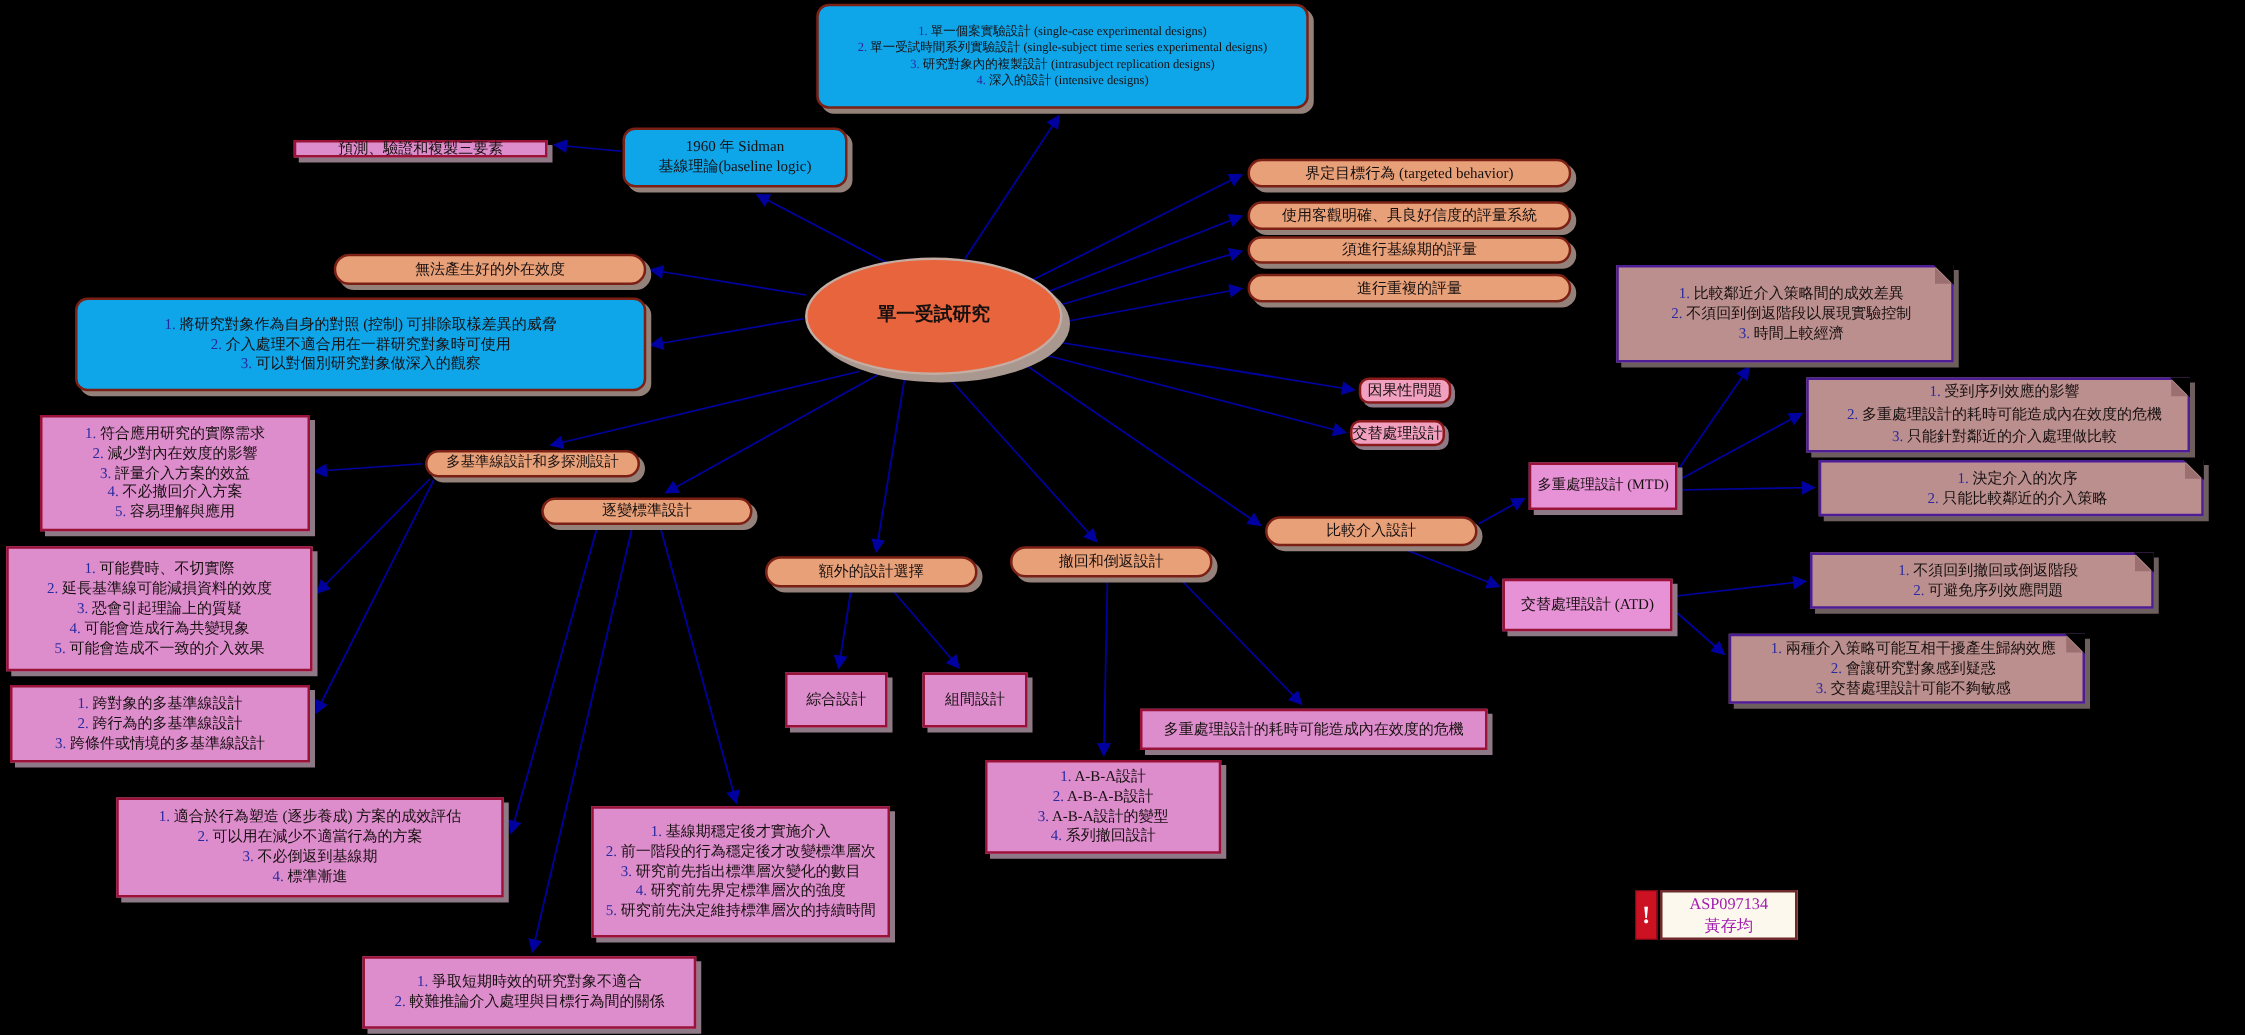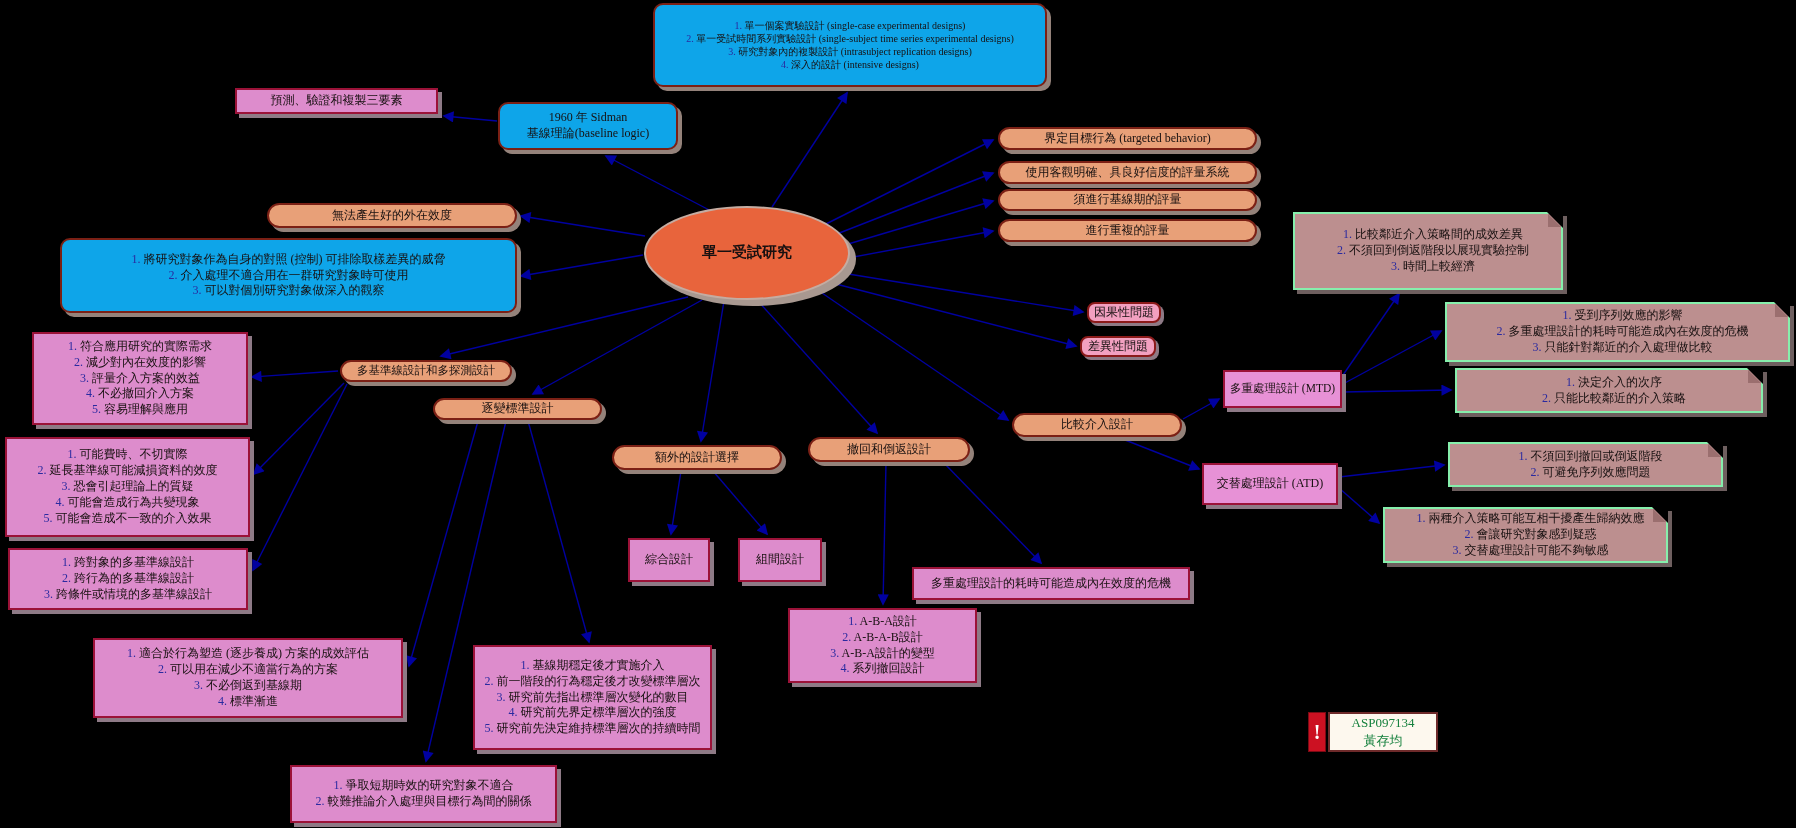--- a/index.html
+++ b/index.html
@@ -11,33 +11,33 @@
         justify-content:center;align-items:center;text-align:center;padding:2px 6px;color:#171010;}
   .node .line{white-space:nowrap;line-height:1.32;}
   .node .num{color:#2a2aa0;}
   .ellipse{border-radius:50%;background:#e8643c;border:2px solid #c4aca2;
            box-shadow:6px 6px 0 #a89890;font-weight:bold;}
   .orange{background:#0ea5e9;border:2px solid #7b2015;border-radius:10px;box-shadow:4px 4px 0 #94827a;}
   .orange-pill{background:#e8a078;border:2px solid #7b2015;border-radius:14px;box-shadow:4px 4px 0 #94827a;}
   .pink{background:#dd8ccc;border:2px solid #9b1238;box-shadow:4px 4px 0 #8e7a86;}
   .pink-hot{background:#e791d6;border:2px solid #9b1238;box-shadow:4px 4px 0 #8e7a86;align-items:center;}
   .pink-sm{background:#f2a0c0;border:2px solid #8b1a1a;border-radius:8px;box-shadow:3px 3px 0 #8e7a86;}
-  .note{background:#bc8f8f;border:2px solid #86efac;box-shadow:4px 4px 0 #6e5f5f;padding-left:16px;}
+  .note{background:#bc8f8f;border:2px solid #4c1d95;box-shadow:4px 4px 0 #6e5f5f;padding-left:16px;}
   .note::before{content:'';position:absolute;top:-2px;right:-2px;width:0;height:0;
                 border-top:16px solid #000;border-left:16px solid transparent;}
   .note::after{content:'';position:absolute;top:12px;right:0;width:0;height:0;
                border-bottom:13px solid #9b6f6f;border-right:13px solid transparent;
                transform:translateY(-12px);}
   .badge{position:absolute;left:1308px;top:712px;z-index:3;display:flex;align-items:stretch;}
   .badge-bar{width:16px;background:#cc1122;border:1px solid #7b0a14;color:#fff;
              display:flex;align-items:center;justify-content:center;
              font-weight:bold;font-size:20px;}
   .badge-box{width:106px;background:#fdf8ee;border:2px solid #6e2a2a;margin-left:2px;
              display:flex;flex-direction:column;justify-content:center;align-items:center;
-             font-size:13px;color:#15803d;line-height:1.4;}
+             font-size:13px;color:#a21caf;line-height:1.4;}
 </style>
 </head>
 <body>
 
 <div class="stage" id="stage">
   <svg class="connector-layer" id="connector-layer" width="1796" height="828">
     <defs>
       <marker id="arrowhead" viewBox="0 0 10 10" refX="8.5" refY="5" markerWidth="10" markerHeight="8" orient="auto">
         <path d="M0,0 L10,5 L0,10 z" fill="#0000a0"></path>
       </marker>
@@ -90,56 +90,56 @@
     <div class="node orange" style="left: 653px; top: 3px; width: 394px; height: 84px; font-size: 10px;">
       <div class="line"><span class="num">1. </span>單一個案實驗設計 (single-case experimental designs)</div>
       <div class="line"><span class="num">2. </span>單一受試時間系列實驗設計 (single-subject time series experimental designs)</div>
       <div class="line"><span class="num">3. </span>研究對象內的複製設計 (intrasubject replication designs)</div>
       <div class="line"><span class="num">4. </span>深入的設計 (intensive designs)</div>
     </div>
     <div class="node orange" style="left: 498px; top: 102px; width: 180px; height: 48px; font-size: 12px;">
       <div class="line">1960 年 Sidman</div>
       <div class="line">基線理論(baseline logic)</div>
     </div>
-    <div class="node pink" style="left: 235px; top: 88px; width: 203px; height: 26px; font-size: 12px;">
+    <div class="node pink" style="left: 235px; top: 112px; width: 203px; height: 14px; font-size: 12px;">
       <div class="line">預測、驗證和複製三要素</div>
     </div>
     <div class="node orange-pill" style="left: 998px; top: 127px; width: 259px; height: 23px; font-size: 12px;">
       <div class="line">界定目標行為 (targeted behavior)</div>
     </div>
     <div class="node orange-pill" style="left: 998px; top: 161px; width: 259px; height: 23px; font-size: 12px;">
       <div class="line">使用客觀明確、具良好信度的評量系統</div>
     </div>
     <div class="node orange-pill" style="left: 998px; top: 189px; width: 259px; height: 22px; font-size: 12px;">
       <div class="line">須進行基線期的評量</div>
     </div>
     <div class="node orange-pill" style="left: 998px; top: 219px; width: 259px; height: 23px; font-size: 12px;">
       <div class="line">進行重複的評量</div>
     </div>
     <div class="node pink-sm" style="left: 1087px; top: 302px; width: 74px; height: 21px; font-size: 12px;">
       <div class="line">因果性問題</div>
     </div>
     <div class="node pink-sm" style="left: 1080px; top: 336px; width: 76px; height: 21px; font-size: 12px;">
-      <div class="line">差異性問題</div>
+      <div class="line">交替處理設計</div>
     </div>
     <div class="node orange-pill" style="left: 1012px; top: 413px; width: 170px; height: 24px; font-size: 12px;">
       <div class="line">比較介入設計</div>
     </div>
     <div class="node pink-hot" style="left: 1223px; top: 370px; width: 119px; height: 38px; font-size: 11.5px;">
       <div class="line">多重處理設計 (MTD)</div>
     </div>
     <div class="node pink-hot" style="left: 1202px; top: 463px; width: 136px; height: 42px; font-size: 12px;">
       <div class="line">交替處理設計 (ATD)</div>
     </div>
     <div class="node note" style="left: 1293px; top: 212px; width: 270px; height: 78px; font-size: 12px;">
       <div class="line"><span class="num">1. </span>比較鄰近介入策略間的成效差異</div>
       <div class="line"><span class="num">2. </span>不須回到倒返階段以展現實驗控制</div>
       <div class="line"><span class="num">3. </span>時間上較經濟</div>
     </div>
-    <div class="node note" style="left: 1445px; top: 302px; width: 345px; height: 60px; font-size: 12px;">
+    <div class="node note" style="left: 1445px; top: 302px; width: 307px; height: 60px; font-size: 12px; justify-content: space-between;">
       <div class="line"><span class="num">1. </span>受到序列效應的影響</div>
       <div class="line"><span class="num">2. </span>多重處理設計的耗時可能造成內在效度的危機</div>
       <div class="line"><span class="num">3. </span>只能針對鄰近的介入處理做比較</div>
     </div>
     <div class="node note" style="left: 1455px; top: 368px; width: 308px; height: 45px; font-size: 12px;">
       <div class="line"><span class="num">1. </span>決定介入的次序</div>
       <div class="line"><span class="num">2. </span>只能比較鄰近的介入策略</div>
     </div>
     <div class="node note" style="left: 1448px; top: 442px; width: 275px; height: 45px; font-size: 12px;">
       <div class="line"><span class="num">1. </span>不須回到撤回或倒返階段</div>

